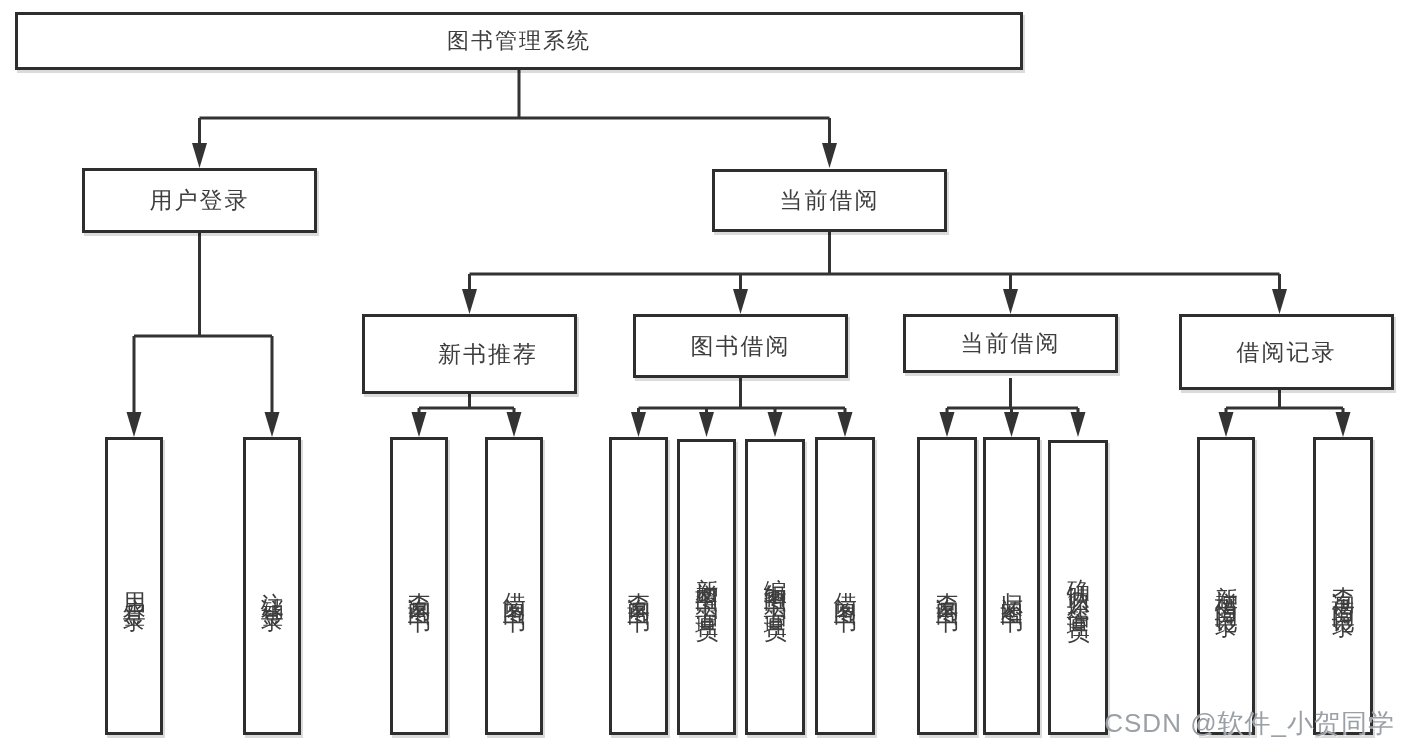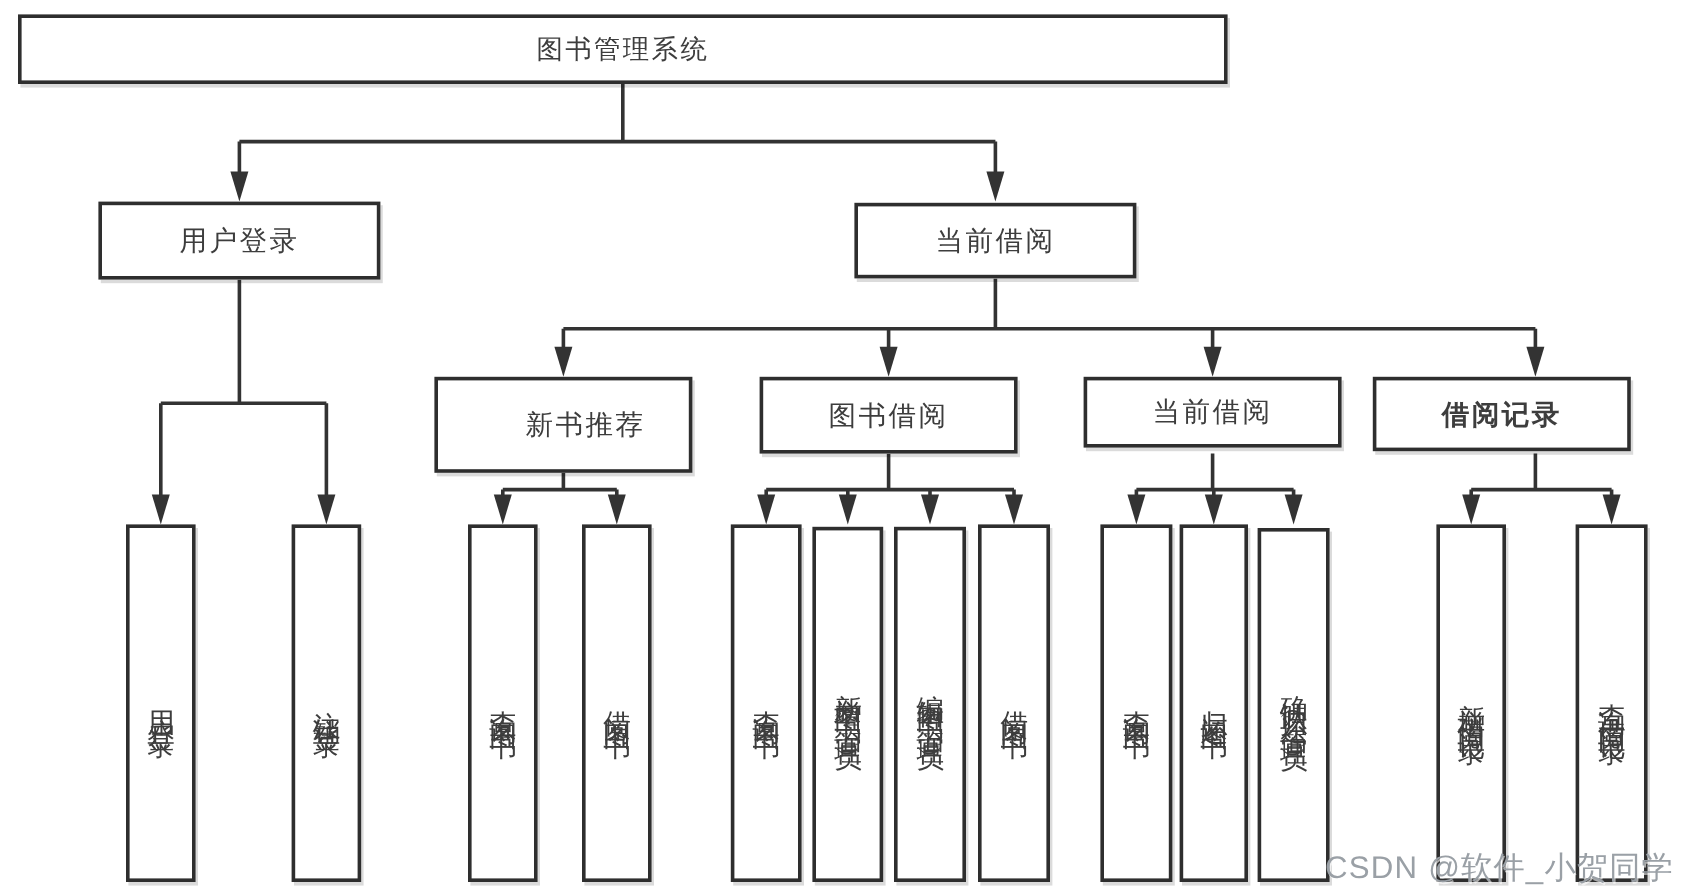--- a/index.html
+++ b/index.html
@@ -73,21 +73,21 @@
     </svg>
 
   <div class="node root-node" style="left:15px; top:12px; width:1008px; height:58px;">图书管理系统</div>
 
   <div class="node" style="left:82px; top:168px; width:235px; height:65px;">用户登录</div>
   <div class="node" style="left:712px; top:169px; width:235px; height:63px;">当前借阅</div>
 
   <div class="node" style="left:362px; top:314px; width:215px; height:80px;padding-left:37px;">新书推荐</div>
   <div class="node" style="left:633px; top:314px; width:215px; height:64px;">图书借阅</div>
   <div class="node" style="left:903px; top:314px; width:215px; height:59px;">当前借阅</div>
-  <div class="node" style="left:1144px; top:314px; width:215px; height:62px;font-weight:bold;">借阅记录</div>
+  <div class="node" style="left:1179px; top:314px; width:215px; height:76px;">借阅记录</div>
 
   <div class="node leaf" style="left:105px; top:437px; width:58px; height:298px;">用户登录</div>
   <div class="node leaf" style="left:243px; top:437px; width:58px; height:298px;">注销登录</div>
 
   <div class="node leaf" style="left:390px; top:437px; width:58px; height:298px;">查询图书</div>
   <div class="node leaf" style="left:485px; top:437px; width:58px; height:298px;">借阅图书</div>
 
   <div class="node leaf" style="left:609px; top:437px; width:59px; height:298px;">查询图书</div>
   <div class="node leaf" style="left:677px; top:439px; width:59px; height:296px;">新增图书（管理员）</div>
   <div class="node leaf" style="left:745px; top:439px; width:60px; height:296px;">编辑图书（管理员）</div>

